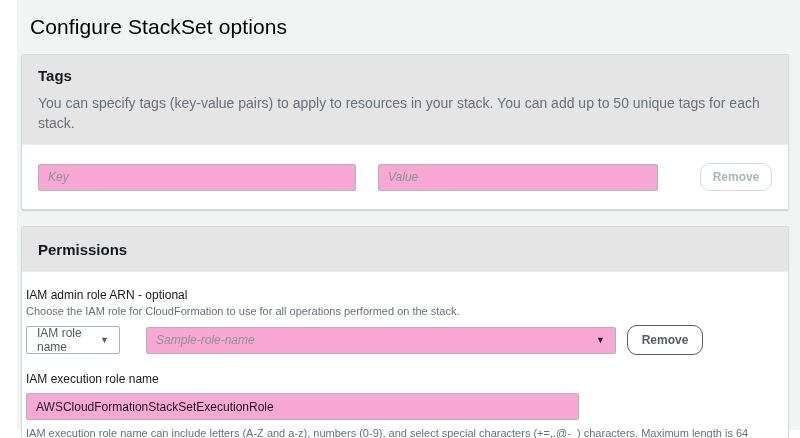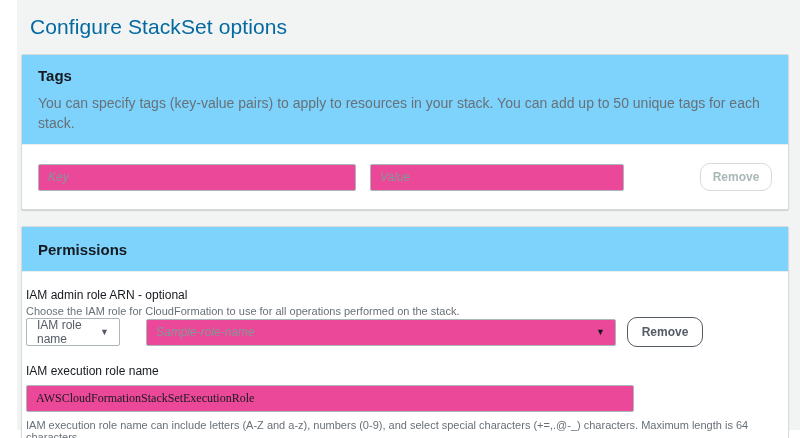--- a/index.html
+++ b/index.html
@@ -6,60 +6,60 @@
   html,body { width:800px; height:438px; background:#ffffff; overflow:hidden; }
   body { font-family:"Liberation Sans", sans-serif; color:#16191f; }
 
   .console {
     position:absolute; left:17px; top:0; width:783px; height:430px;
     background:#f2f3f3;
     padding:10px 11px 0 4px;
   }
 
   .page-title {
-    font-size:21px; font-weight:400; color:#0369a1;
+    font-size:21px; font-weight:400; color:#000000;
     margin:5px 0 15px 9px; letter-spacing:0.1px;
   }
 
   .card {
     background:#ffffff;
     border:1px solid #d5dbdb;
     border-radius:2px;
     box-shadow:0 1px 1px 0 rgba(0,28,36,0.15);
     width:768px;
   }
   .card-header {
     padding:12px 16px 11px 16px;
     border-bottom:1px solid #eaeded;
-    background:#7dd3fc;
+    background:#e5e5e5;
   }
   .card-heading { font-size:15px; font-weight:700; color:#16191f; }
   .card-desc { font-size:14px; color:#687078; margin-top:10px; line-height:1.4; }
   .card-body { padding:18px 16px; }
 
   .permissions-card { margin-top:16px; }
   .permissions-card .card-header { padding:14px 16px 13px 16px; }
   .permissions-card .card-body { padding:16px 16px 16px 4px; }
 
   .field-label { font-size:12px; color:#16191f; margin-bottom:3px; }
-  .field-desc { font-size:11px; color:#687078; }
+  .field-desc { font-size:11px; color:#687078; margin-bottom:8px; }
 
   .row { display:flex; align-items:center; }
 
   .text-input {
     border:1px solid #aab7b8; border-radius:2px;
-    background:#ec4899; color:#16191f;
+    background:#f9a8d4; color:#16191f;
     font-family:"Liberation Sans", sans-serif;
     font-size:12px; height:27px; padding:0 9px;
     outline:none;
   }
   .text-input::placeholder { color:#879596; font-style:italic; opacity:1; }
 
   .tag-key-input { width:318px; }
-  .tag-value-input { width:254px; margin-left:14px; }
+  .tag-value-input { width:280px; margin-left:22px; }
 
   .btn {
     display:inline-block; font-family:"Liberation Sans", sans-serif;
     font-size:12px; font-weight:700; text-align:center;
     border-radius:10px; cursor:pointer; background:#ffffff;
     height:28px; line-height:26px; padding:0 17px;
   }
   .btn-secondary { border:1px solid #545b64; color:#545b64; }
   .btn-disabled { border:1px solid #d5dbdb; color:#aab7b8; cursor:default; }
 
@@ -76,21 +76,21 @@
 
   .combo-wrap { position:relative; margin-left:26px; }
   .combo-input { width:470px; padding-right:30px; }
   .combo-arrow {
     position:absolute; right:11px; top:50%; transform:translateY(-50%);
     font-size:9px; color:#16191f; cursor:pointer;
   }
   .admin-remove { margin-left:11px; width:76px; padding:0; height:30px; line-height:28px; }
 
   .exec-field { margin-top:17px; }
-  .exec-input { width:608px; margin-top:4px;font-family:Liberation Serif, serif; }
+  .exec-input { width:553px; margin-top:4px; }
   .constraint-text { font-size:11px; color:#687078; margin-top:7px; }
 </style>
 </head>
 <body>
 
 <div class="console">
 
   <h1 class="page-title">Configure StackSet options</h1>
 
   <div class="card tags-card">

